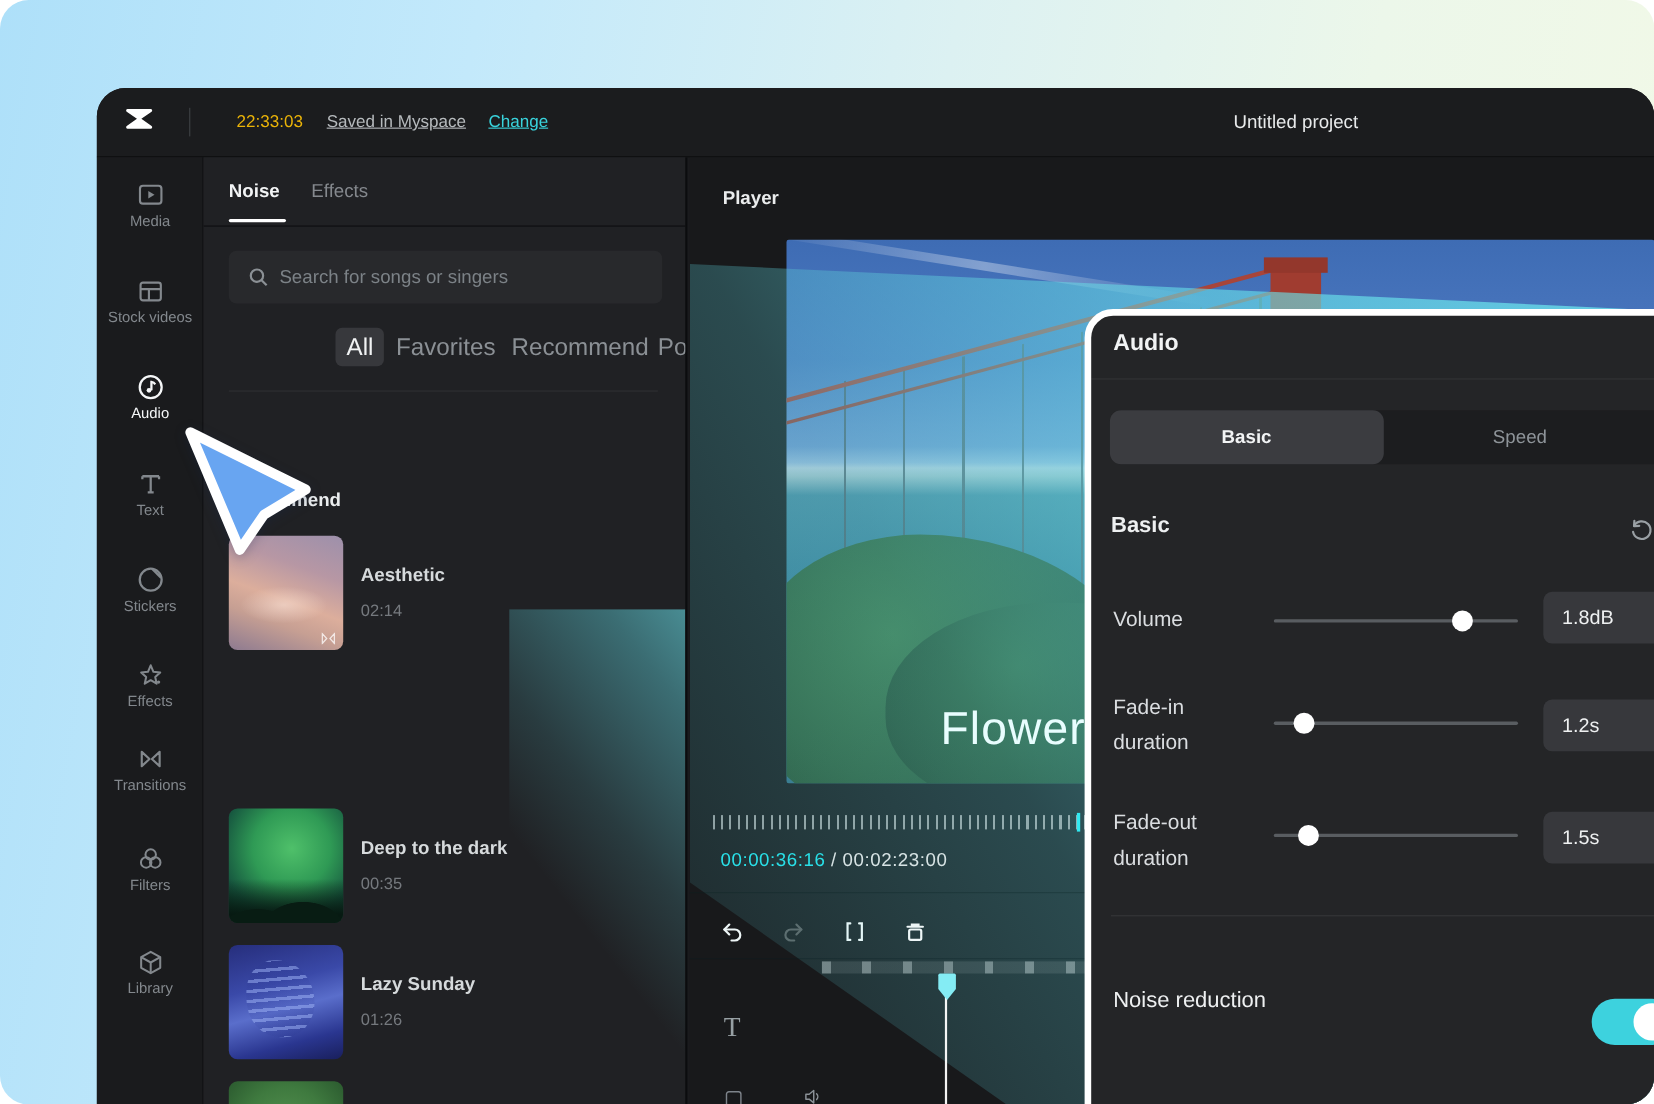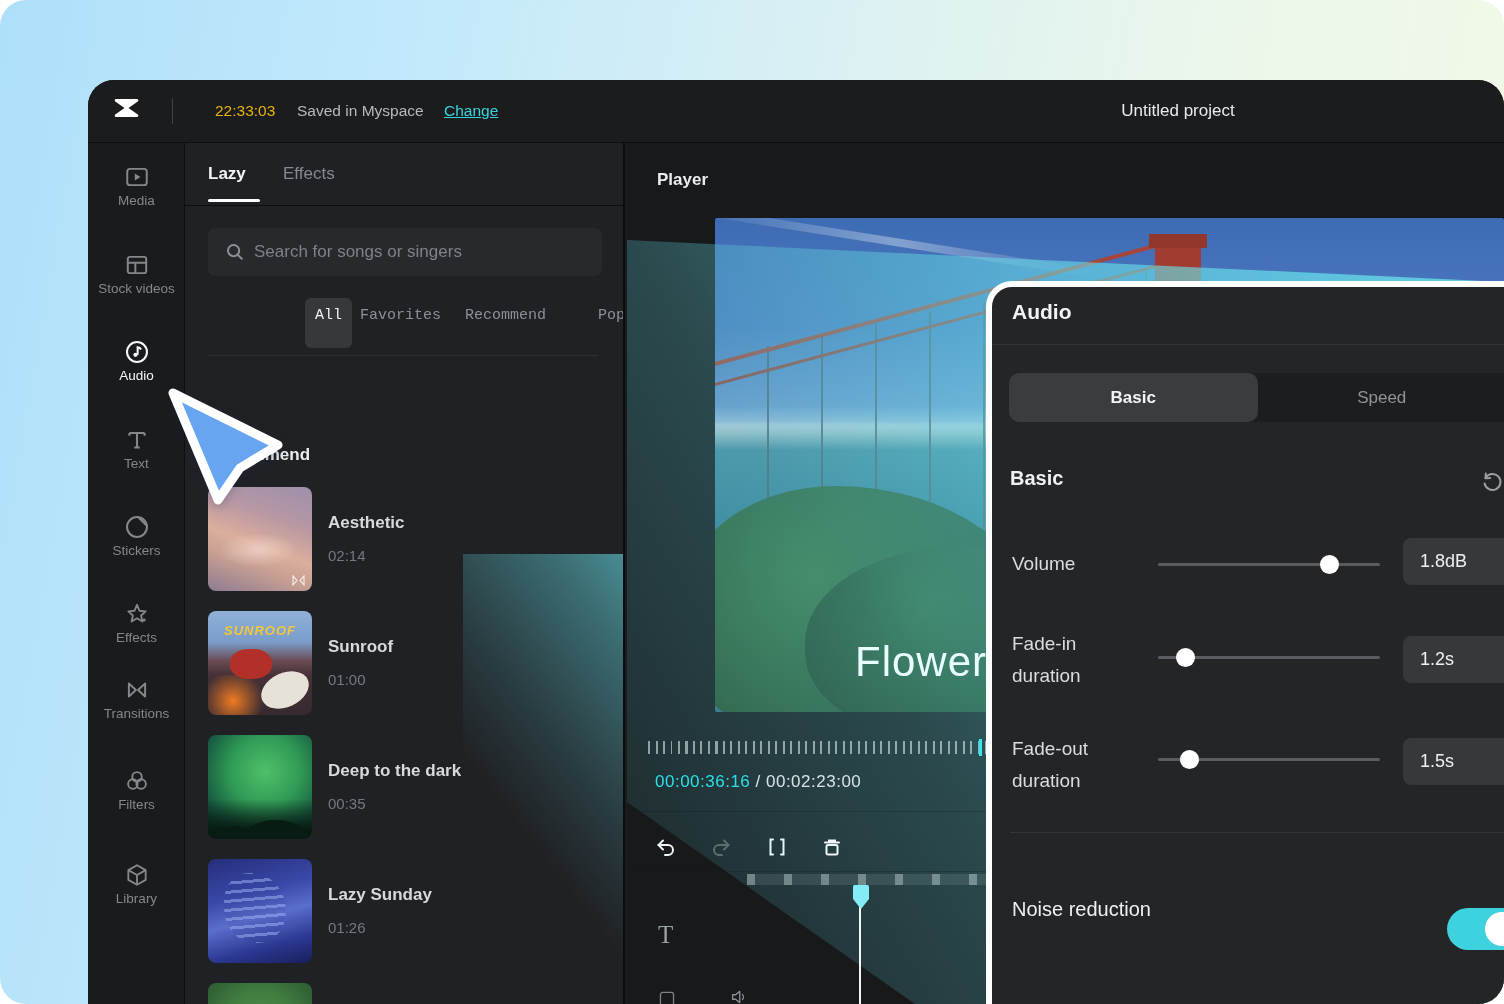--- a/index.html
+++ b/index.html
@@ -16,21 +16,21 @@
   .window {
     position:absolute; left:88px; top:80px; right:0; bottom:0;
     background:#1a1b1d; border-radius:26px 26px 0 0; overflow:hidden;
   }
 
   
   .topbar { position:absolute; left:0; top:0; right:0; height:63px; background:#1b1c1e; border-bottom:1px solid #0d0e10; }
   .logo { position:absolute; left:21px; top:15px; width:36px; height:32px; }
   .tb-divider { position:absolute; left:84px; top:18px; width:1px; height:26px; background:#3f4246; }
   .tb-time { position:absolute; left:127px; top:22px; font-size:15.5px; color:#eab308; }
-  .tb-saved { position:absolute; left:209px; top:22px; font-size:15.5px; color:#b6babd; }
+  .tb-saved { position:absolute; left:209px; top:22px; font-size:15.5px; color:#b6babd;text-decoration:underline; }
   .tb-change { position:absolute; left:356px; top:22px; font-size:15.5px; color:#39d3dc; text-decoration:underline; cursor:pointer; }
   .tb-project { position:absolute; left:1090px; top:21px; transform:translateX(-50%); font-size:17px; color:#e8eaeb; }
 
   
   .sidebar { position:absolute; left:0; top:63px; width:97px; bottom:0; background:#1a1b1d; border-right:1px solid #0e0f11; }
   .side-item { position:absolute; left:0; width:97px; height:62px; text-align:center; cursor:pointer; color:#83888d; }
   .side-item svg { width:26px; height:26px; display:block; margin:0 auto; }
   .side-item .lbl { display:block; margin-top:3px; font-size:13.5px; }
   .side-item.active { color:#f5f7f8; }
 
@@ -38,21 +38,21 @@
   .music { position:absolute; left:97px; top:63px; width:440px; bottom:0; background:#202124; border-right:2px solid #0b0c0e; overflow:hidden; }
   .m-tab { position:absolute; top:21px; font-size:17px; cursor:pointer; }
   .m-tab.t1 { left:23px; color:#f2f4f5; font-weight:700; }
   .m-tab.t2 { left:98px; color:#85898e; }
   .m-tab-underline { position:absolute; left:23px; top:56px; width:52px; height:3px; background:#fff; border-radius:2px; }
   .m-hdiv { position:absolute; left:0; right:0; top:62px; height:1px; background:#0c0d0f; }
   .m-search { position:absolute; left:23px; top:85px; width:394px; height:48px; background:#28292c; border-radius:7px; }
   .m-search svg { position:absolute; left:18px; top:15px; width:18px; height:18px; }
   .m-search input { position:absolute; left:46px; top:0; right:10px; height:48px; background:transparent; border:none; outline:none; color:#c9cdd0; font-size:17px; font-family:inherit; }
   .m-search input::placeholder { color:#7c8287; }
-  .chip { position:absolute; top:155px; height:50px; line-height:35px; font-size:15px; color:#8b9095; cursor:pointer; white-space:nowrap;font-family:Liberation Mono, monospace; }
+  .chip { position:absolute; top:155px; height:35px; line-height:35px; font-size:22px; color:#8b9095; cursor:pointer; white-space:nowrap; }
   .chip.active { background:#37383c; border-radius:6px; padding:0 10px; color:#f0f2f3; }
   .m-div2 { position:absolute; left:23px; width:390px; top:212px; height:1px; background:rgba(255,255,255,.07); }
   .m-heading { position:absolute; left:23px; top:302px; font-size:17px; font-weight:700; color:#eaedee; }
   .song { position:absolute; left:23px; width:400px; height:104px; cursor:pointer; }
   .song .thumb { position:absolute; left:0; top:0; width:104px; height:104px; border-radius:8px; overflow:hidden; }
   .song .s-title { position:absolute; left:120px; top:26px; font-size:17px; font-weight:700; color:#d6dadc; }
   .song .s-dur { position:absolute; left:120px; top:60px; font-size:15px; color:#75797e; }
   .thumb-1 { background:linear-gradient(200deg,#9d90ab 0%,#b797a4 30%,#dcae9c 55%,#c69f93 72%,#8d7a90 100%); }
   .thumb-1 .cloud { position:absolute; left:10px; top:46px; width:80px; height:34px; border-radius:50%; background:radial-gradient(ellipse at 50% 50%, rgba(255,235,225,.5), transparent 70%); }
   .thumb-1 .tr-ic { position:absolute; right:7px; bottom:5px; width:13px; height:11px; opacity:.75; }
@@ -212,21 +212,21 @@
       <div class="side-item" style="top:719px">
         <svg viewBox="0 0 24 24">
             <path d="M12 3 L20 7.5 V16.5 L12 21 L4 16.5 V7.5 Z" fill="none" stroke="currentColor" stroke-width="1.7" stroke-linejoin="round"></path>
             <path d="M4 7.5 L12 12 L20 7.5 M12 12 V21" fill="none" stroke="currentColor" stroke-width="1.7"></path>
           </svg>
         <span class="lbl">Library</span>
       </div>
     </nav>
 
     <section class="music">
-      <span class="m-tab t1">Lazy</span>
+      <span class="m-tab t1">Noise</span>
       <span class="m-tab t2">Effects</span>
       <div class="m-tab-underline"></div>
       <div class="m-hdiv"></div>
 
       <div class="m-search">
         <svg viewBox="0 0 18 18">
             <circle cx="7.6" cy="7.6" r="5.6" fill="none" stroke="#8b9095" stroke-width="2"></circle>
             <path d="M12 12 L16.4 16.4" stroke="#8b9095" stroke-width="2"></path>
           </svg>
         <input type="text" placeholder="Search for songs or singers" style="">
@@ -243,30 +243,20 @@
 
       <div class="song" style="top:344px">
         <div class="thumb thumb-1">
             <div class="cloud"></div>
           <svg class="tr-ic" viewBox="0 0 13 11">
               <path d="M1 1 L5 5.5 L1 10 Z M12 1 L8 5.5 L12 10 Z" fill="none" stroke="#fff" stroke-width="1.2"></path>
             </svg>
         </div>
         <span class="s-title">Aesthetic</span>
         <span class="s-dur">02:14</span>
-      </div>
-      <div class="song" style="top:468px">
-        <div class="thumb thumb-2">
-          <span class="sr-text">SUNROOF</span>
-          <div class="glow"></div>
-            <div class="jacket"></div>
-            <div class="shoe"></div>
-        </div>
-        <span class="s-title">Sunroof</span>
-        <span class="s-dur">01:00</span>
       </div>
       <div class="song" style="top:592px">
         <div class="thumb thumb-3">
             <div class="sil"></div>
           </div>
         <span class="s-title">Deep to the dark</span>
         <span class="s-dur">00:35</span>
       </div>
       <div class="song" style="top:716px">
         <div class="thumb thumb-4">

